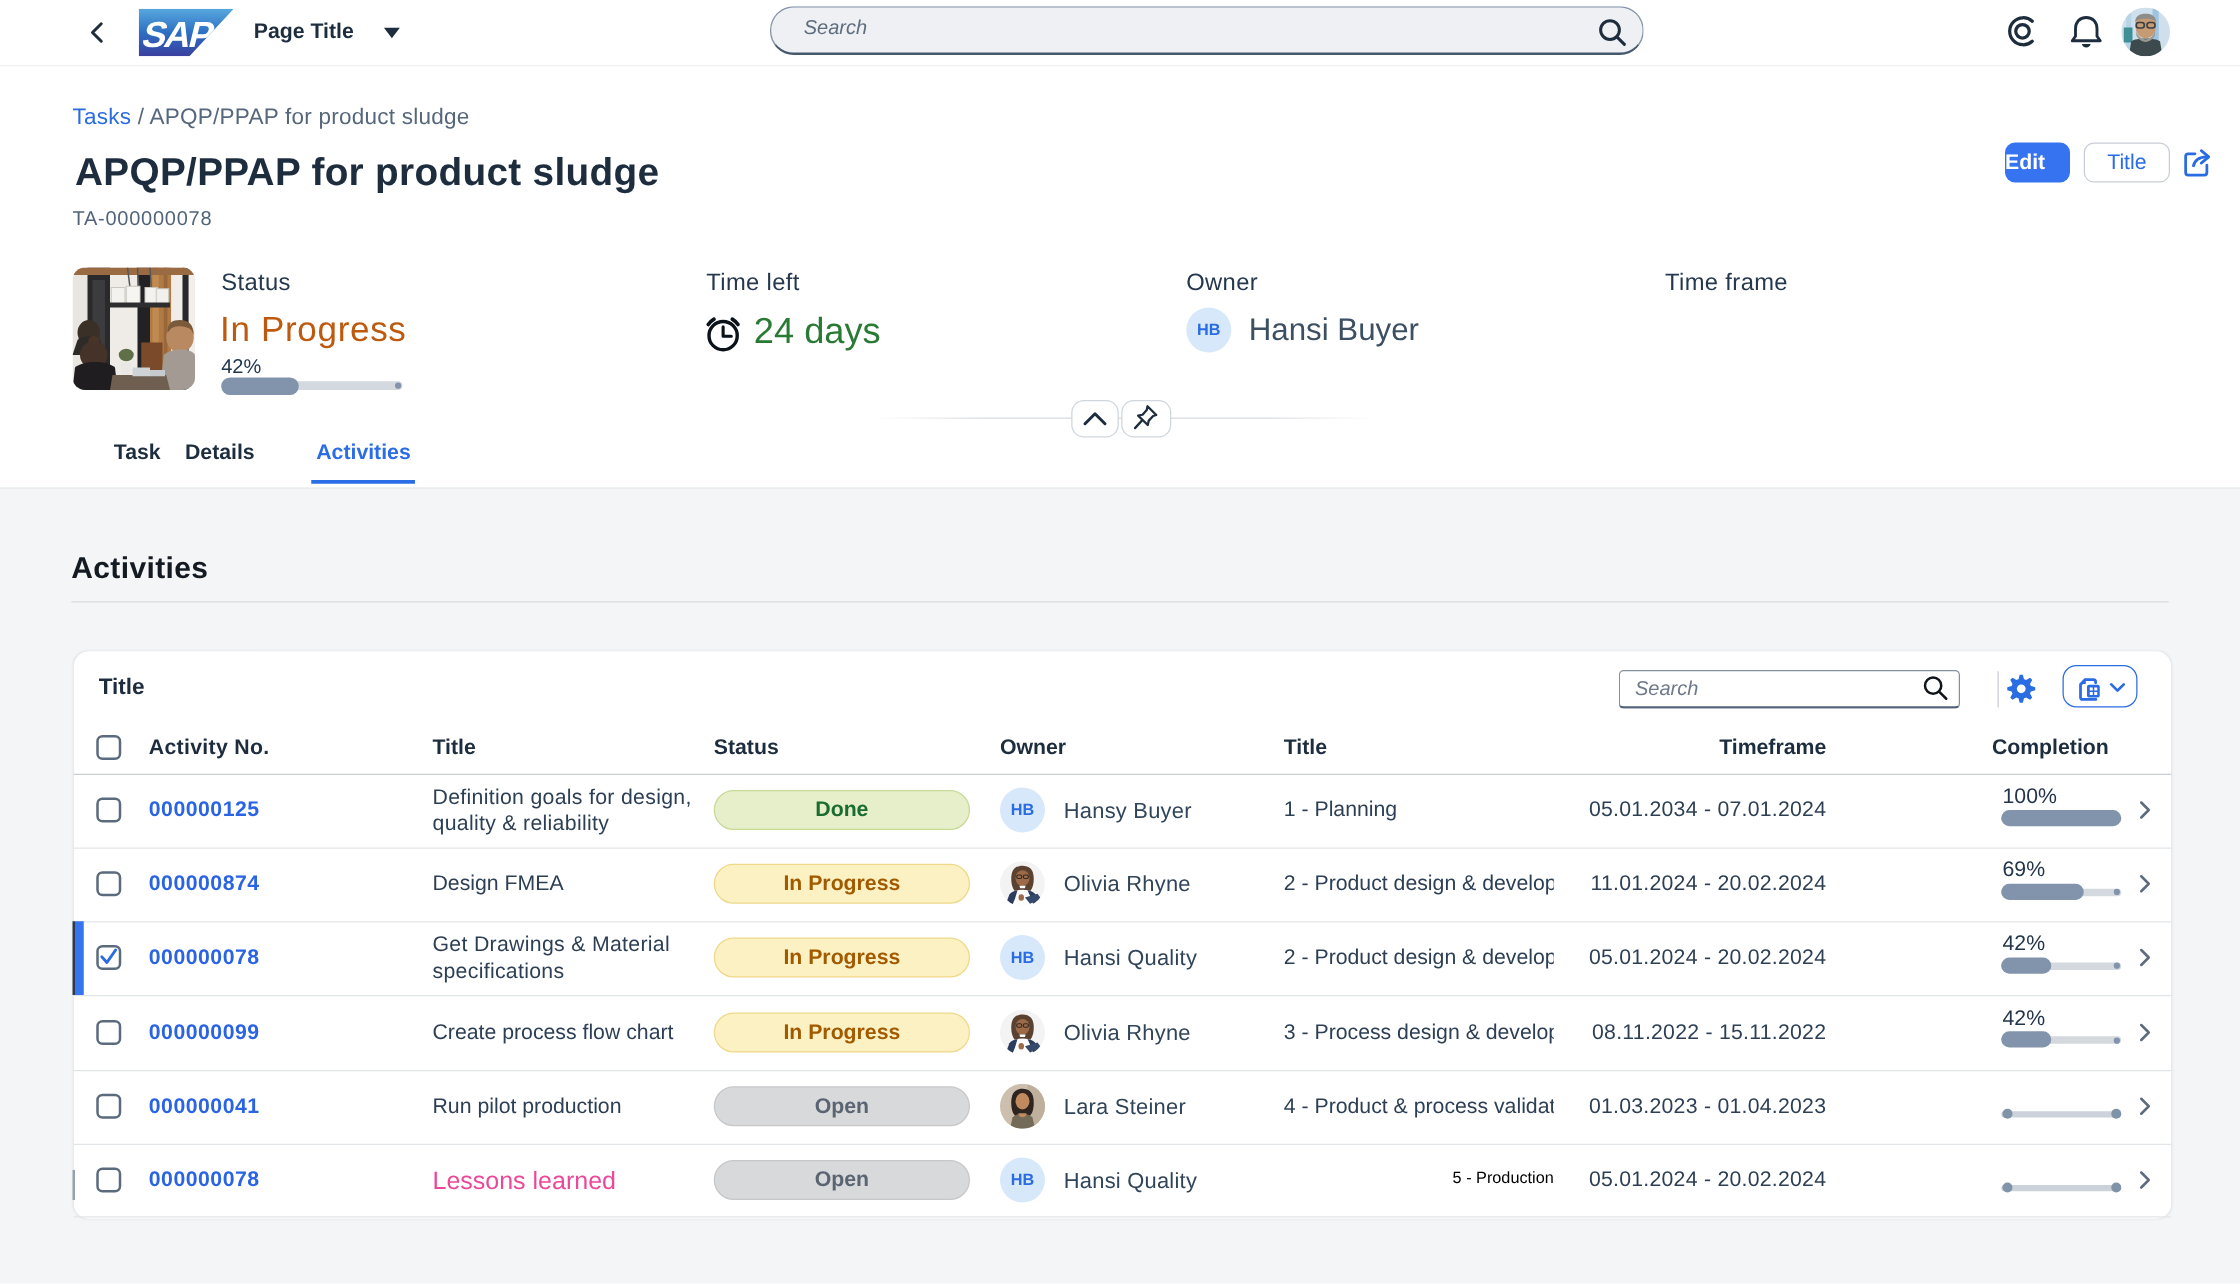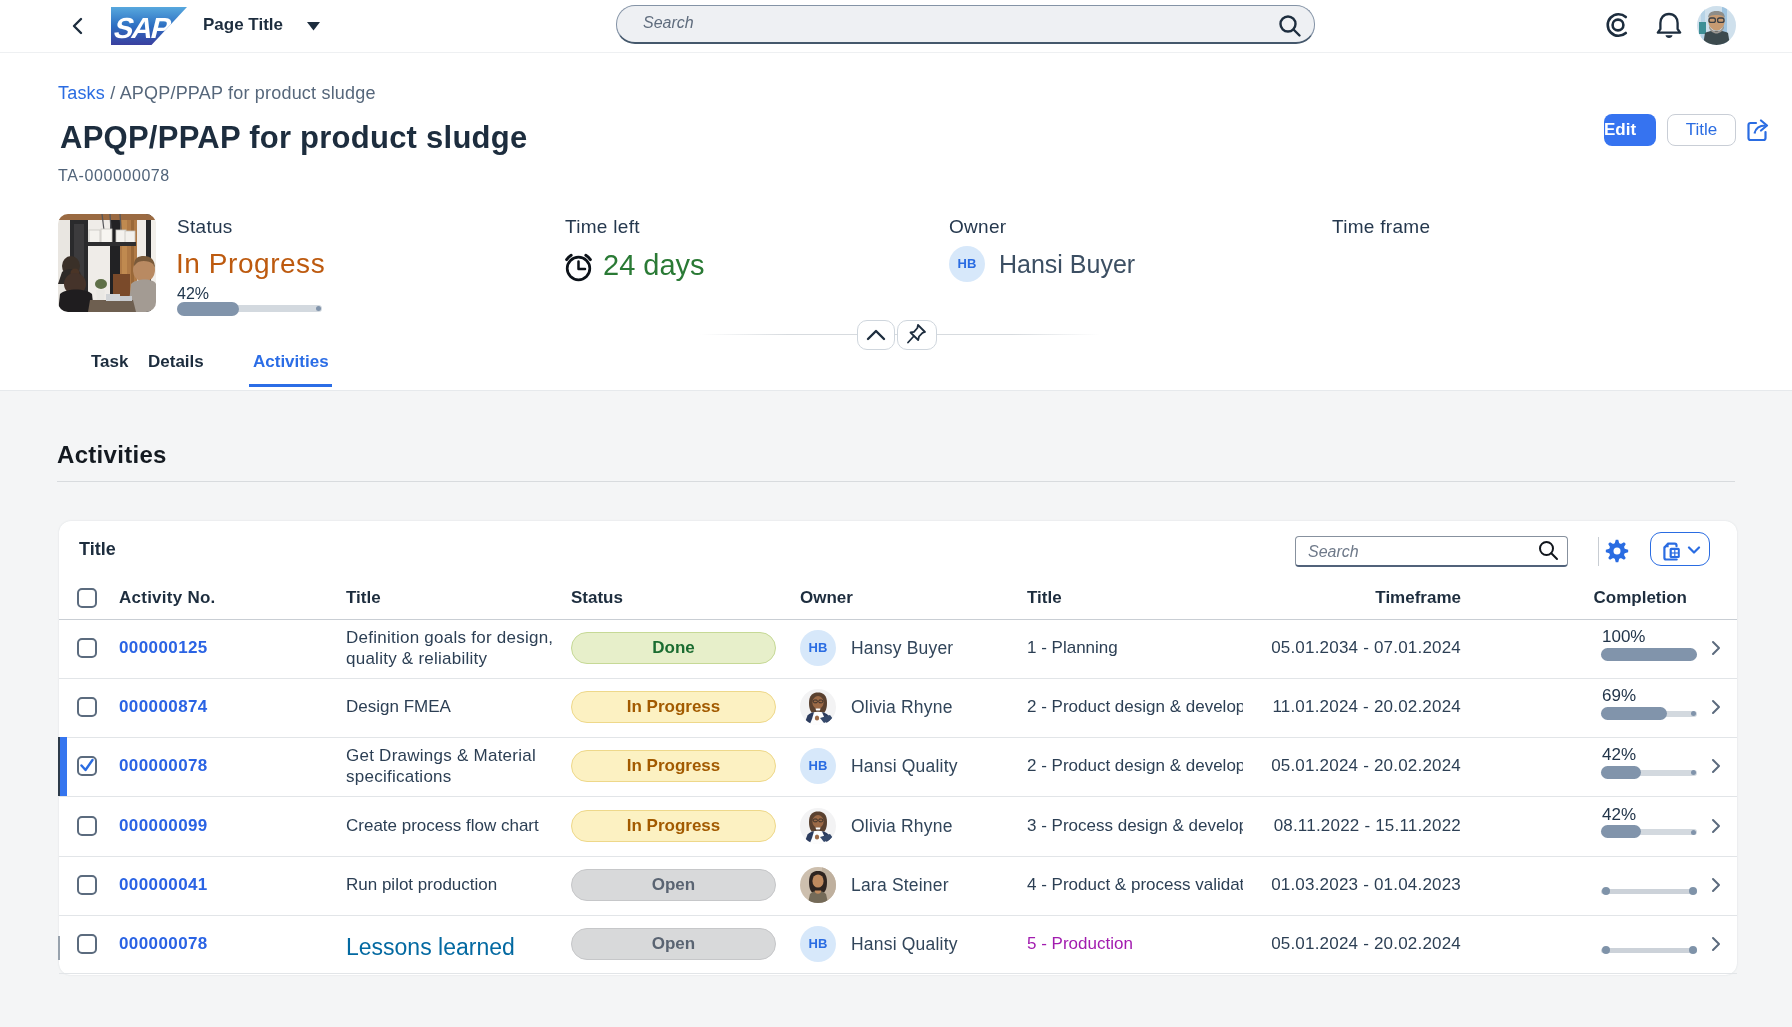--- a/index.html
+++ b/index.html
@@ -330,25 +330,25 @@
   <div class="abs nowrap" style="left:1027px;top:875px;width:216px;overflow:hidden;font-size:17px;color:#2c3f54;">4 - Product &amp; process validation</div>
   <div class="abs nowrap" style="left:1240px;top:875px;width:221px;text-align:right;font-size:17px;letter-spacing:0.2px;color:#2c3f54;">01.03.2023 - 01.04.2023</div>
   <div class="abs" style="left:1601px;top:889px;width:96px;height:5px;border-radius:2.5px;background:#ccd2d9;"></div>
   <div class="abs" style="left:1602px;top:887px;width:8px;height:8px;border-radius:50%;background:#7f93a9;"></div>
   <div class="abs" style="left:1689px;top:887px;width:8px;height:8px;border-radius:50%;background:#7f93a9;"></div>
   <svg class="abs" style="left:1711px;top:877px;" width="10" height="16" viewBox="0 0 10 16">
       <path d="M2 2 L8 8 L2 14" fill="none" stroke="#5c6b7e" stroke-width="2" stroke-linecap="round" stroke-linejoin="round"></path>
     </svg>
   <div class="abs" style="left:77px;top:934px;width:20px;height:20px;border-radius:5px;border:2px solid #5b6b7e;box-sizing:border-box;background:#fff;"></div>
   <div class="abs nowrap" style="left:119px;top:934px;font-size:17px;font-weight:bold;letter-spacing:0.4px;color:#2a63e4;">000000078</div>
-  <div class="abs nowrap" style="left:346px;top:934px;font-size:23px;color:#0369a1;">Lessons learned</div>
+  <div class="abs nowrap" style="left:346px;top:934px;font-size:20px;color:#ec4899;">Lessons learned</div>
   <div class="abs" style="left:571px;top:928px;width:203px;height:30px;border-radius:16px;background:#d8d9da;border:1px solid #c6c7c9;color:#5a6472;font-size:17px;font-weight:bold;text-align:center;line-height:30px;">Open</div>
   <div class="abs" style="left:800px;top:926px;width:36px;height:36px;border-radius:50%;background:#d7e8fa;color:#2a6ce2;font-size:13px;font-weight:bold;text-align:center;line-height:36px;">HB</div>
   <div class="abs nowrap" style="left:851px;top:934px;font-size:17.5px;letter-spacing:0.2px;color:#31455a;">Hansi Quality</div>
-  <div class="abs nowrap" style="left:1027px;top:934px;width:216px;overflow:hidden;font-size:17px;color:#a21caf;">5 - Production</div>
+  <div class="abs nowrap" style="left:1027px;top:934px;width:216px;overflow:hidden;font-size:13px;color:#000000;text-align:right;">5 - Production</div>
   <div class="abs nowrap" style="left:1240px;top:934px;width:221px;text-align:right;font-size:17px;letter-spacing:0.2px;color:#2c3f54;">05.01.2024 - 20.02.2024</div>
   <div class="abs" style="left:1601px;top:948px;width:96px;height:5px;border-radius:2.5px;background:#ccd2d9;"></div>
   <div class="abs" style="left:1602px;top:946px;width:8px;height:8px;border-radius:50%;background:#7f93a9;"></div>
   <div class="abs" style="left:1689px;top:946px;width:8px;height:8px;border-radius:50%;background:#7f93a9;"></div>
   <svg class="abs" style="left:1711px;top:936px;" width="10" height="16" viewBox="0 0 10 16">
       <path d="M2 2 L8 8 L2 14" fill="none" stroke="#5c6b7e" stroke-width="2" stroke-linecap="round" stroke-linejoin="round"></path>
     </svg>
   <div class="abs" style="left:58px;top:737px;width:1.5px;height:59px;background:#2c3a4a;"></div>
   <div class="abs" style="left:59.5px;top:737px;width:7.5px;height:59px;background:#3575ef;"></div>
   <svg class="abs" style="left:79px;top:758px;" width="16" height="15" viewBox="0 0 16 15">

